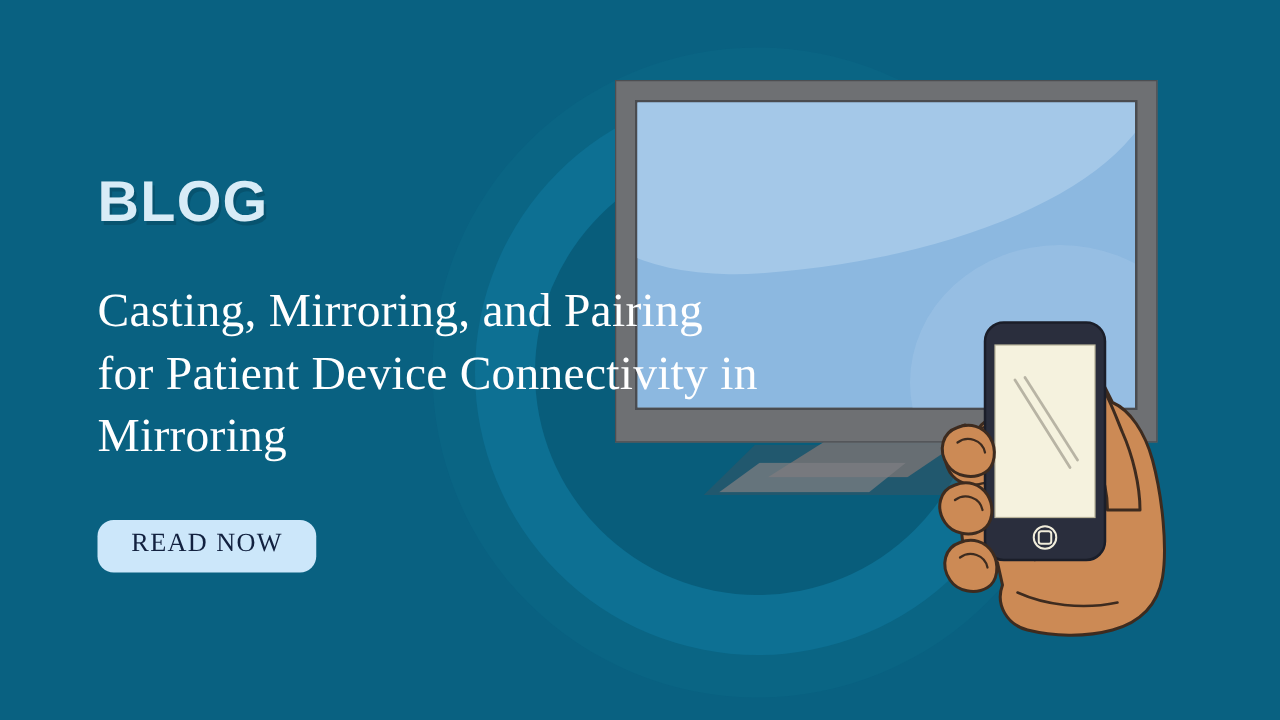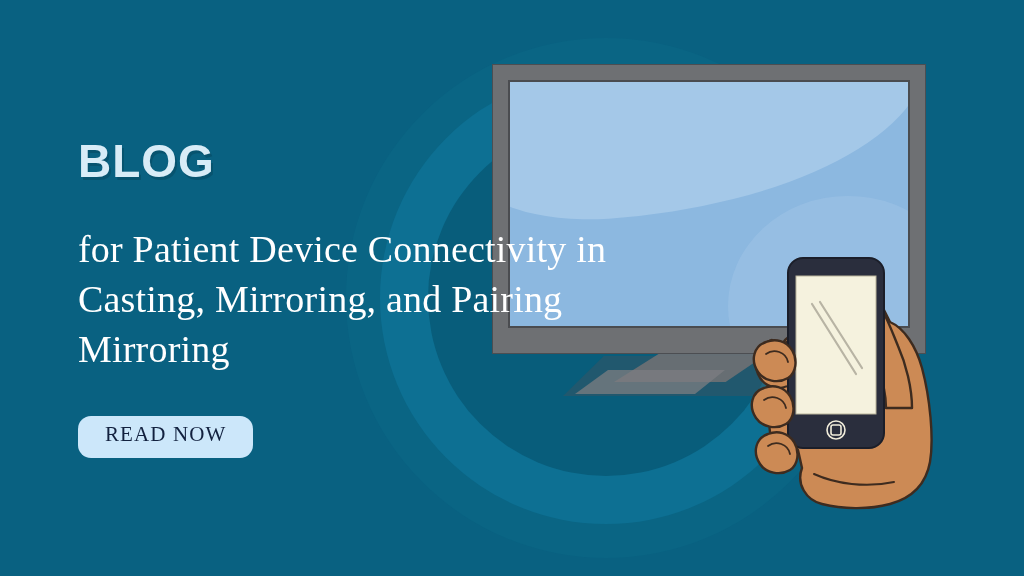--- a/index.html
+++ b/index.html
@@ -259,21 +259,21 @@
       <path d="M22 106 C30 100 42 104 44 114" fill="none" stroke="#3d2b1f" stroke-width="1.8" stroke-linecap="round"></path>
       <path d="M20 152 C28 146 40 150 42 160" fill="none" stroke="#3d2b1f" stroke-width="1.8" stroke-linecap="round"></path>
       <path d="M24 198 C32 192 44 196 46 206" fill="none" stroke="#3d2b1f" stroke-width="1.8" stroke-linecap="round"></path>
     </svg>
   </div>
 
   <div id="content">
     <div id="blog-kicker">BLOG</div>
 
     <h1 id="headline">
+      <span class="hl-line">Casting, Mirroring, and Pairing</span>
       <span class="hl-line">for Patient Device Connectivity in</span>
-      <span class="hl-line">Casting, Mirroring, and Pairing</span>
       <span class="hl-line">Mirroring</span>
     </h1>
 
     <button id="read-now-button">READ NOW</button>
   </div>
 
 </div>
 
 </body></html>

